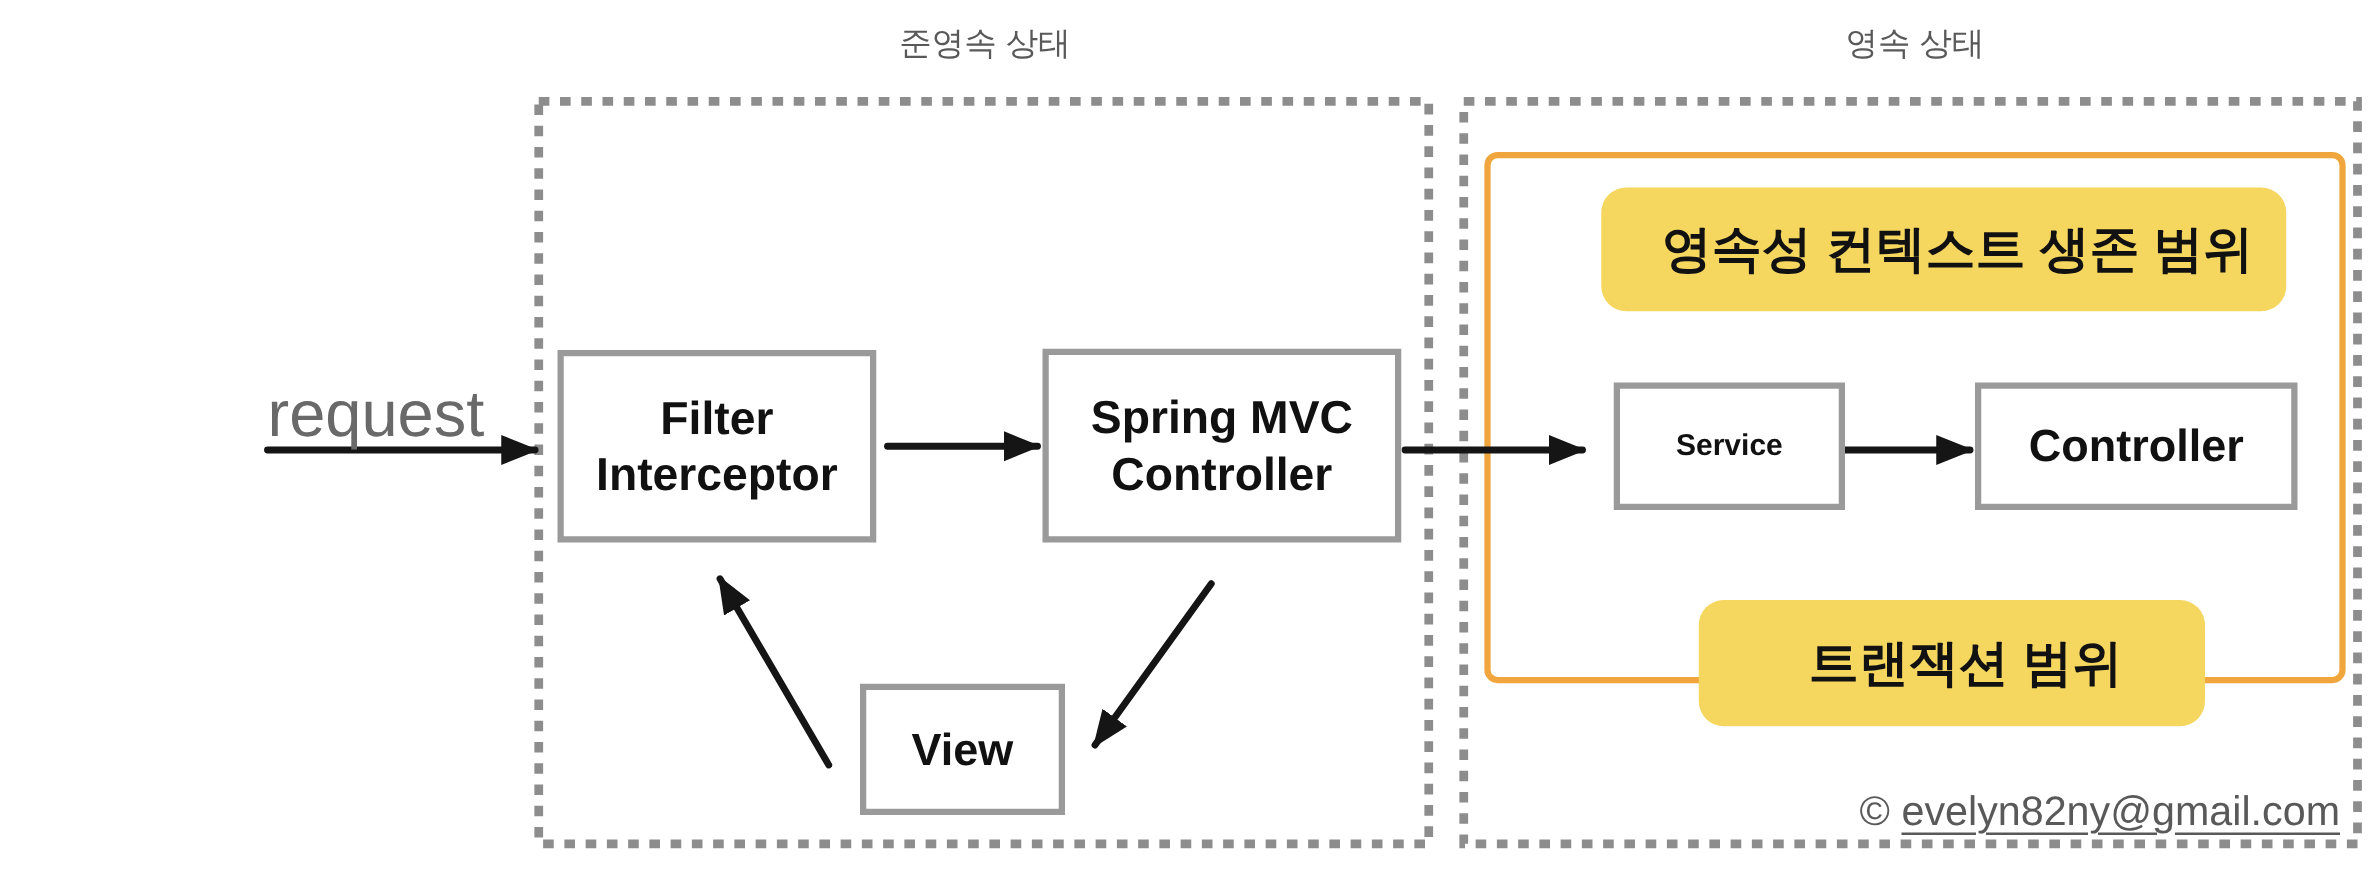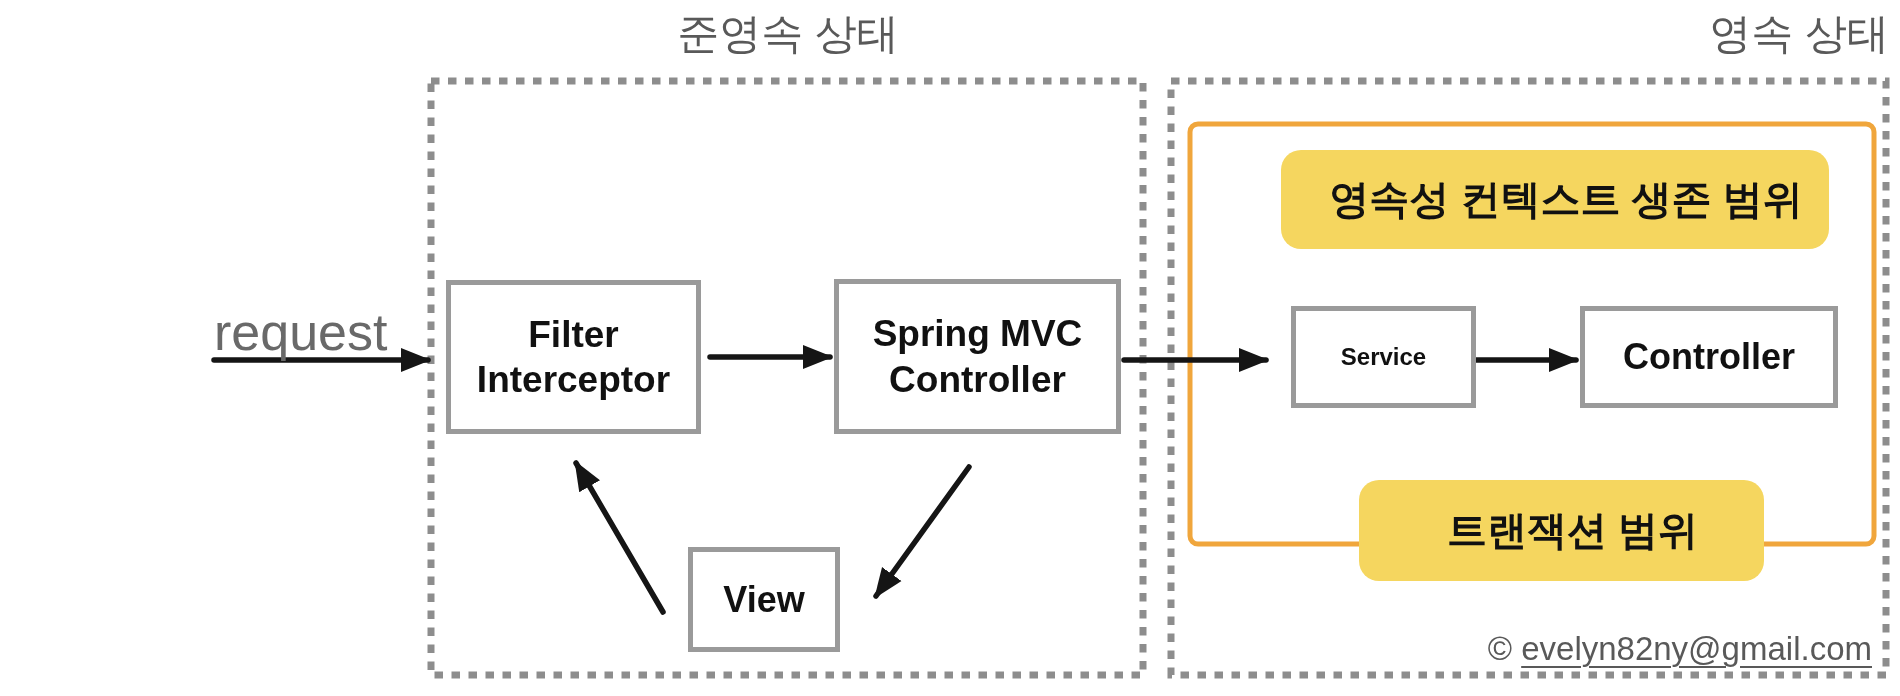--- a/index.html
+++ b/index.html
@@ -23,38 +23,38 @@
   }
   svg.layer{
     position:absolute;left:0;top:0;width:1900px;height:696px;
     pointer-events:none;
   }
   .dotted-rect{fill:none;stroke:var(--dotted-border);stroke-width:7;}
   .orange-rect{fill:none;stroke:var(--orange);stroke-width:5;}
   .arrow-line{stroke:var(--arrow);stroke-width:5.5;stroke-linecap:round;fill:none;}
   .region-title{
     position:absolute;top:8px;height:52px;
-    font-size:42px;font-weight:500;color:var(--title-gray);
+    font-size:26px;font-weight:500;color:var(--title-gray);
     text-align:center;line-height:52px;white-space:nowrap;
   }
   .title-left{left:430px;width:716px;}
-  .title-right{left:1175px;width:714px;text-align:right;}
+  .title-right{left:1175px;width:714px;}
   .node{
     position:absolute;
     background:#ffffff;
     border:5px solid var(--box-border);
     display:flex;align-items:center;justify-content:center;
     font-weight:bold;color:var(--text-black);
     text-align:center;white-space:pre-line;
     line-height:1.22;
   }
   .node-client{left:16px;top:306px;width:186px;height:100px;font-size:35px;}
   .node-filter{left:446px;top:280px;width:255px;height:154px;font-size:37px;}
   .node-spring{left:834px;top:279px;width:287px;height:155px;font-size:37px;}
-  .node-view{left:688px;top:547px;width:152px;height:105px;font-size:36px;}
+  .node-view{left:688px;top:547px;width:164px;height:105px;font-size:36px;}
   .node-service{left:1276px;top:306px;width:185px;height:102px;font-size:24px;margin-left:15px;}
   .node-repository{left:1580px;top:306px;width:258px;height:102px;font-size:36px;}
   .scope-label{
     position:absolute;
     background:var(--yellow);
     border-radius:20px;
     display:flex;align-items:center;justify-content:center;
     font-weight:bold;color:var(--text-black);
     white-space:nowrap;
     padding-left:22px;

